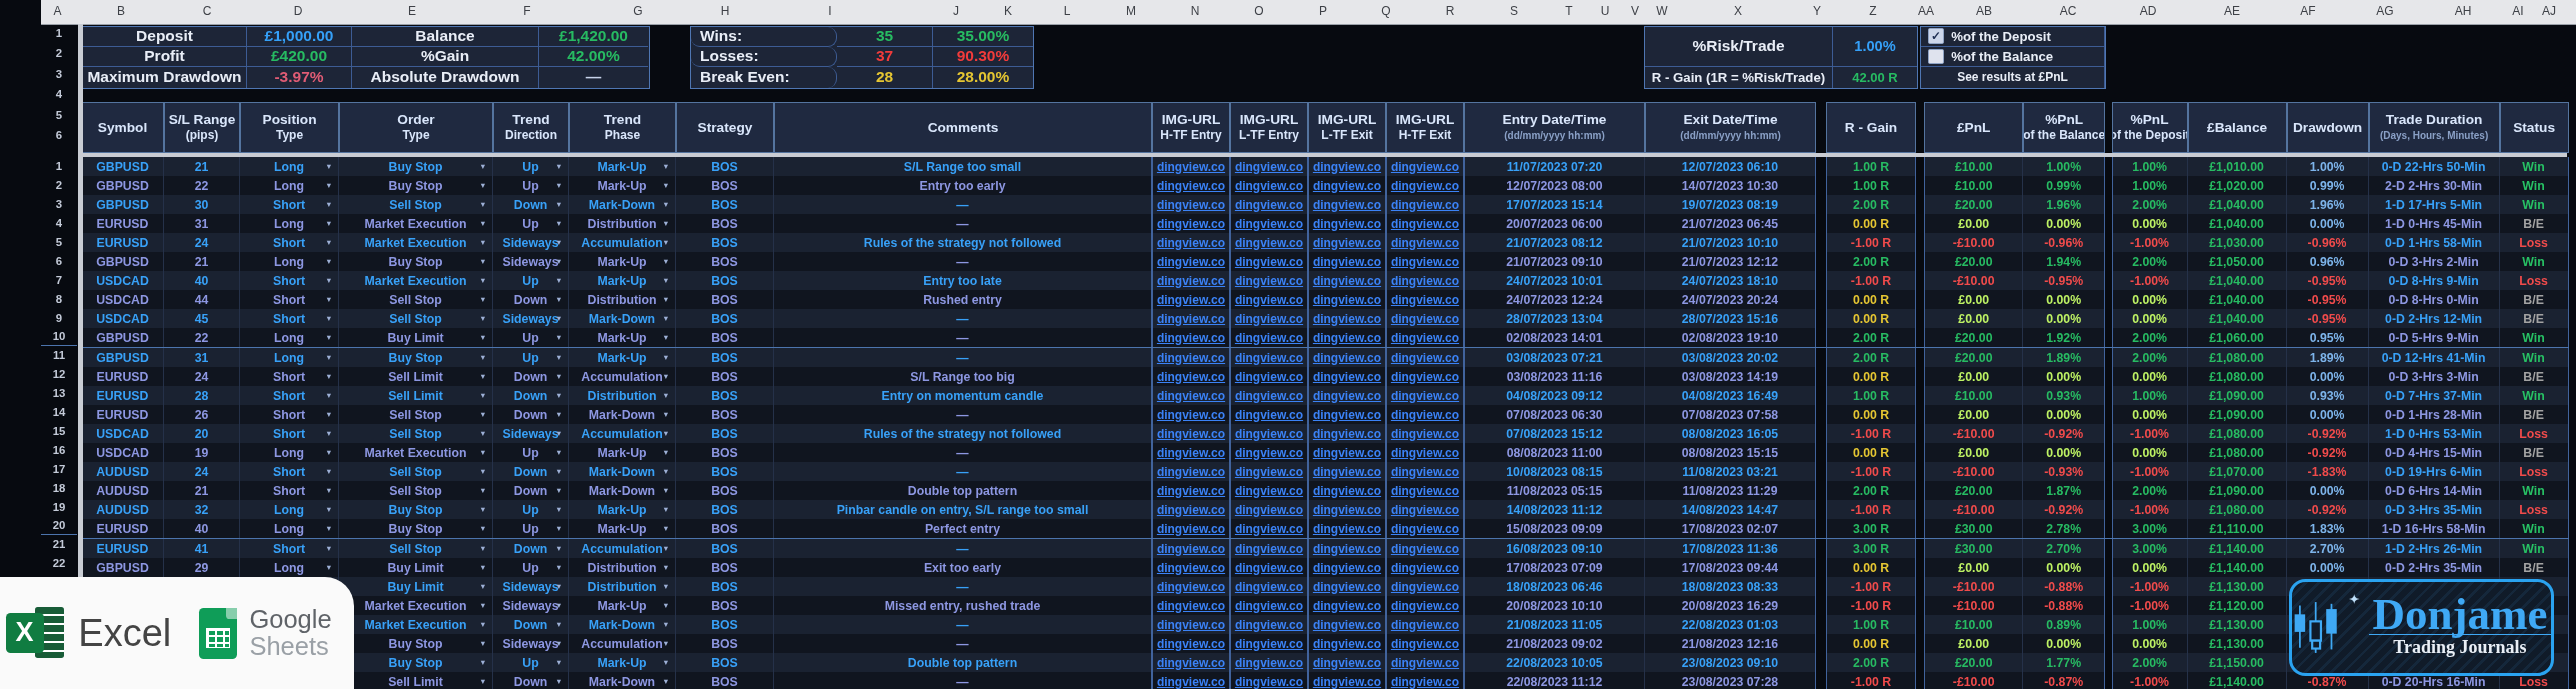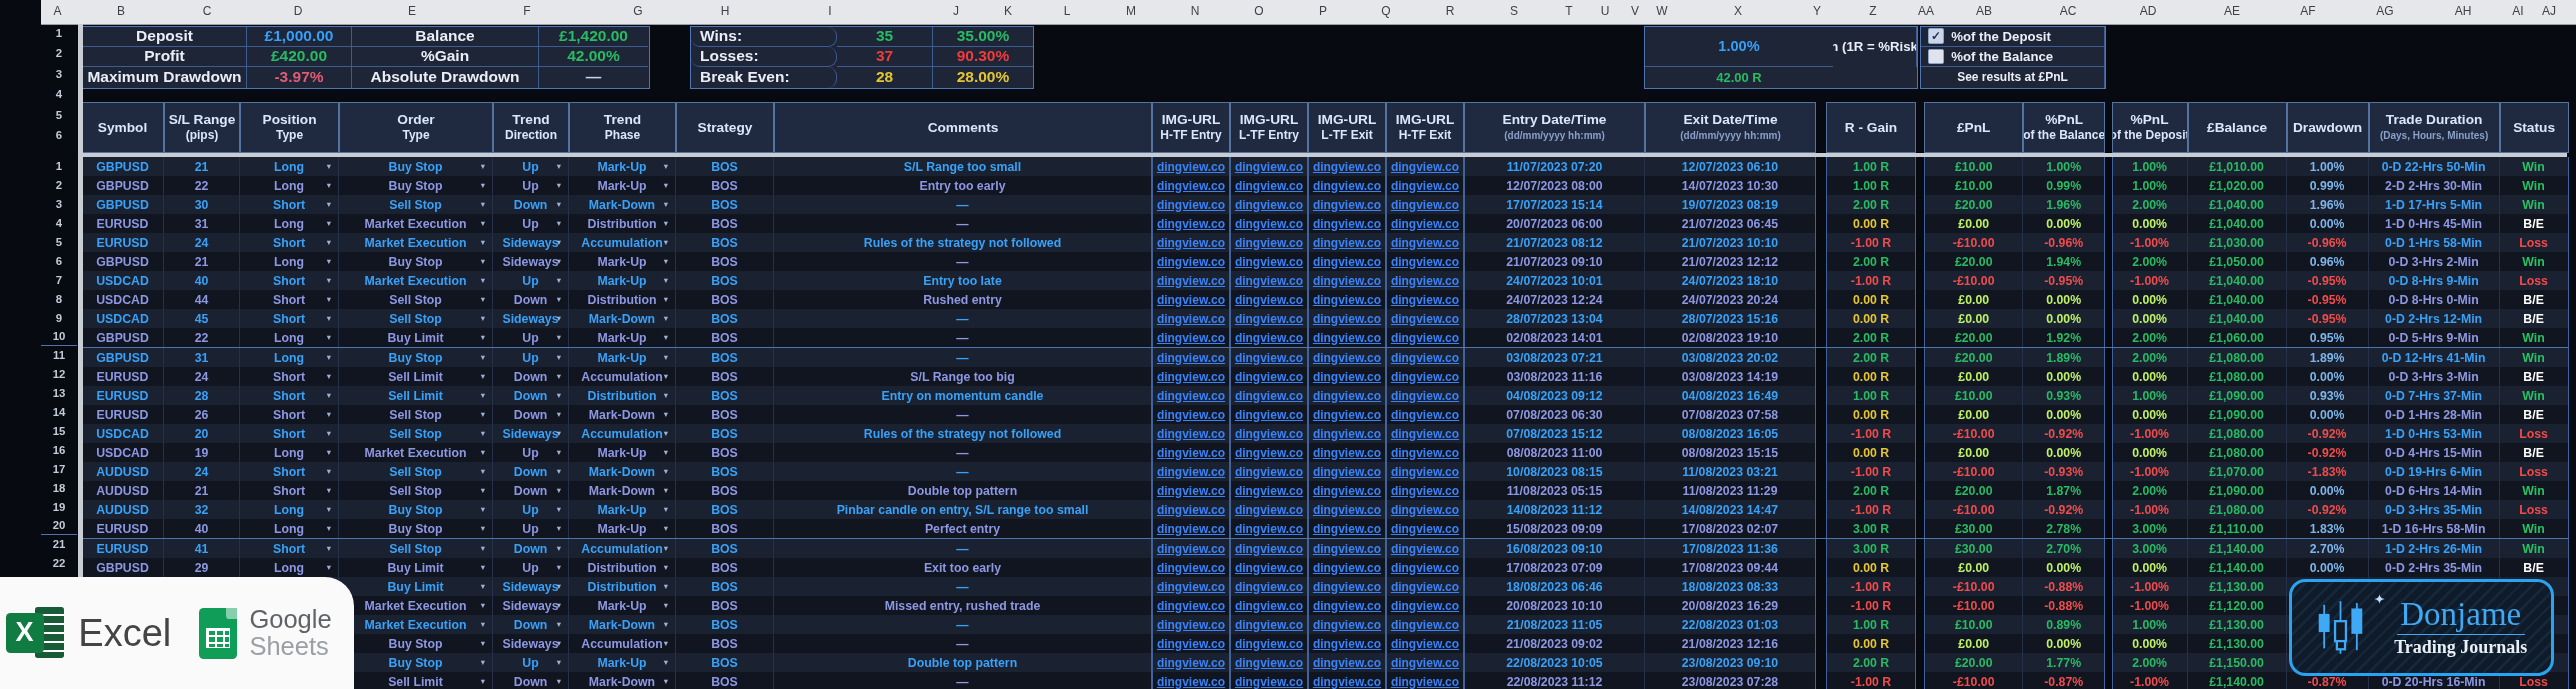--- a/index.html
+++ b/index.html
@@ -56,21 +56,21 @@
   .c{border-right:0.9px solid #253149;display:flex;align-items:center;justify-content:center;
      font-size:12.3px;font-weight:bold;white-space:nowrap;overflow:hidden;position:relative;}
   .gl{border-left:1.8px solid #41639c;} .gr{border-right:1.8px solid #41639c;}
   .sp{background:transparent;}
   .row:nth-child(odd) .txt{color:#38a1f8;}
   .row:nth-child(even) .txt{color:#8d97e2;}
   .link{color:#3b82f6;text-decoration:underline;font-size:12px;cursor:pointer;}
   .arr{position:absolute;right:5.5px;font-size:7.3px;color:#9db0d6;}
   .pos{color:#27bb62;} .neg{color:#f14b4b;} .zero{color:#e5c632;}
   .muted{color:#bef264;} .soft{color:#7db4ea;}
-  .s-win{color:#27c064;} .s-loss{color:#f14b4b;} .s-be{color:#ffffff;}
+  .s-win{color:#27c064;} .s-loss{color:#f14b4b;} .s-be{color:#a3a3a3;}
 
   
   .card{position:absolute;left:0;top:577px;width:354px;height:112px;background:#fafafa;
         border-top-right-radius:29px;z-index:10;display:flex;align-items:center;gap:12.8px;
         padding-left:5.5px;box-sizing:border-box;}
   .xl-icon{width:60px;height:55px;position:relative;flex:none;}
   .xl-sheet{position:absolute;right:1.8px;top:1.8px;width:29px;height:51px;background:#185c37;border-radius:2.7px;
             background-image:repeating-linear-gradient(#185c37 0 7.3px,#ffffff 7.3px 9px);}
   .xl-x{position:absolute;left:0;top:7.3px;width:38px;height:40px;background:#107c41;border-radius:4.6px;
         display:flex;align-items:center;justify-content:center;color:#fff;font-size:27px;font-weight:bold;}
@@ -85,21 +85,21 @@
   .gs-text .g1{font-size:25.5px;color:#5f6368;}
   .gs-text .g2{font-size:25.5px;color:#9aa0a6;}
 
   
   .donjame{position:absolute;left:2289px;top:579px;width:265px;height:97px;box-sizing:border-box;
            border:3.6px solid #2aa3f0;border-radius:16.4px;z-index:10;
            background:#101b29;
            background-image:repeating-linear-gradient(135deg,rgba(56,130,190,.12) 0 2.7px,transparent 2.7px 9px);
            display:flex;align-items:center;justify-content:center;gap:9px;}
   .dj-text{display:flex;flex-direction:column;align-items:center;}
-  .dj-title{font-family:"Liberation Serif",serif;font-size:33px;font-weight:normal;color:#3fa9f5;
+  .dj-title{font-family:"Liberation Serif",serif;font-size:45px;font-weight:bold;color:#3fa9f5;
             line-height:35px;border-bottom:1.8px solid #3fa9f5;padding:0 3.6px 1.8px 3.6px;}
   .dj-sub{font-family:"Liberation Serif",serif;font-size:18px;font-weight:bold;color:#e9eff6;margin-top:2.7px;}
   .dj-spark{color:#bfe0fa;font-size:13.7px;align-self:flex-start;margin-top:9px;}
 </style>
 </head>
 <body>
 
 <div class="colstrip" id="colstrip">
     <span style="left: 16.4px;">A</span>
     <span style="left: 80px;">B</span>
@@ -170,20 +170,21 @@
   <div class="cell last-col v-green">35.00%</div>
   <div class="cell left">Losses:</div>
   <div class="cell v-bred">37</div>
   <div class="cell last-col v-bred">90.30%</div>
   <div class="cell left last-row">Break Even:</div>
   <div class="cell last-row v-yellow">28</div>
   <div class="cell last-col last-row v-yellow">28.00%</div>
 </div>
 
 <div class="box" style="left:1644px;top:25.5px;width:272px;height:61px;grid-template-columns:188px 84px;grid-template-rows:2fr 1fr;">
+  <div class="cell">%Risk/Trade</div>
   <div class="cell last-col v-blue" style="font-size:14.6px;">1.00%</div>
   <div class="cell last-row" style="font-size:13.2px;">R - Gain  (1R = %Risk/Trade)</div>
   <div class="cell last-col last-row v-green" style="font-size:13px;">42.00 R</div>
 </div>
 
 <div class="box" style="left:1920px;top:25.5px;width:184px;height:61px;grid-template-columns:1fr;grid-template-rows:1fr 1fr 1fr;">
   <div class="cell" style="justify-content:flex-start;font-size:13.2px;">
     <span class="cbx">✓</span>
     <span>%of the Deposit</span>
   </div>

